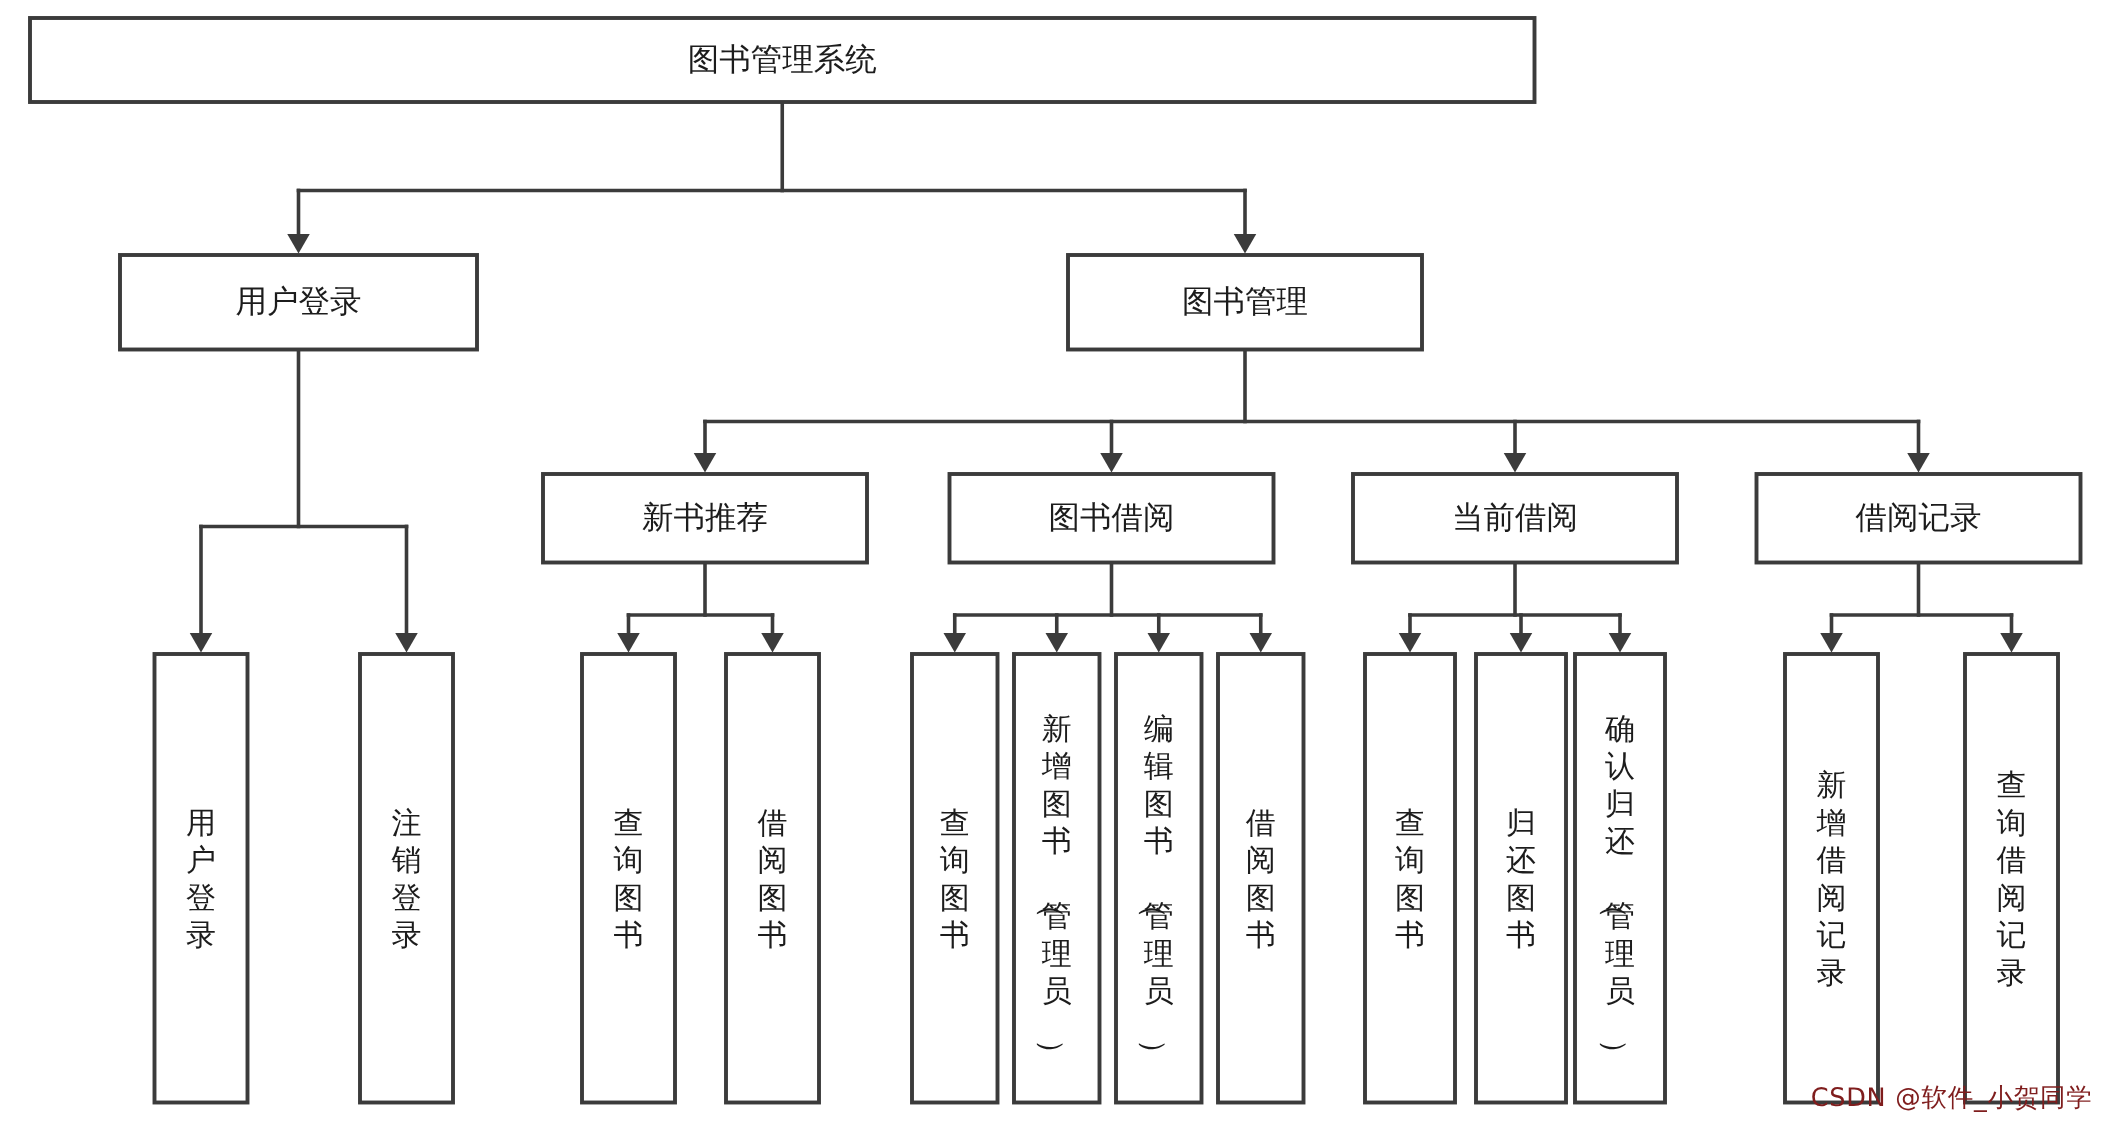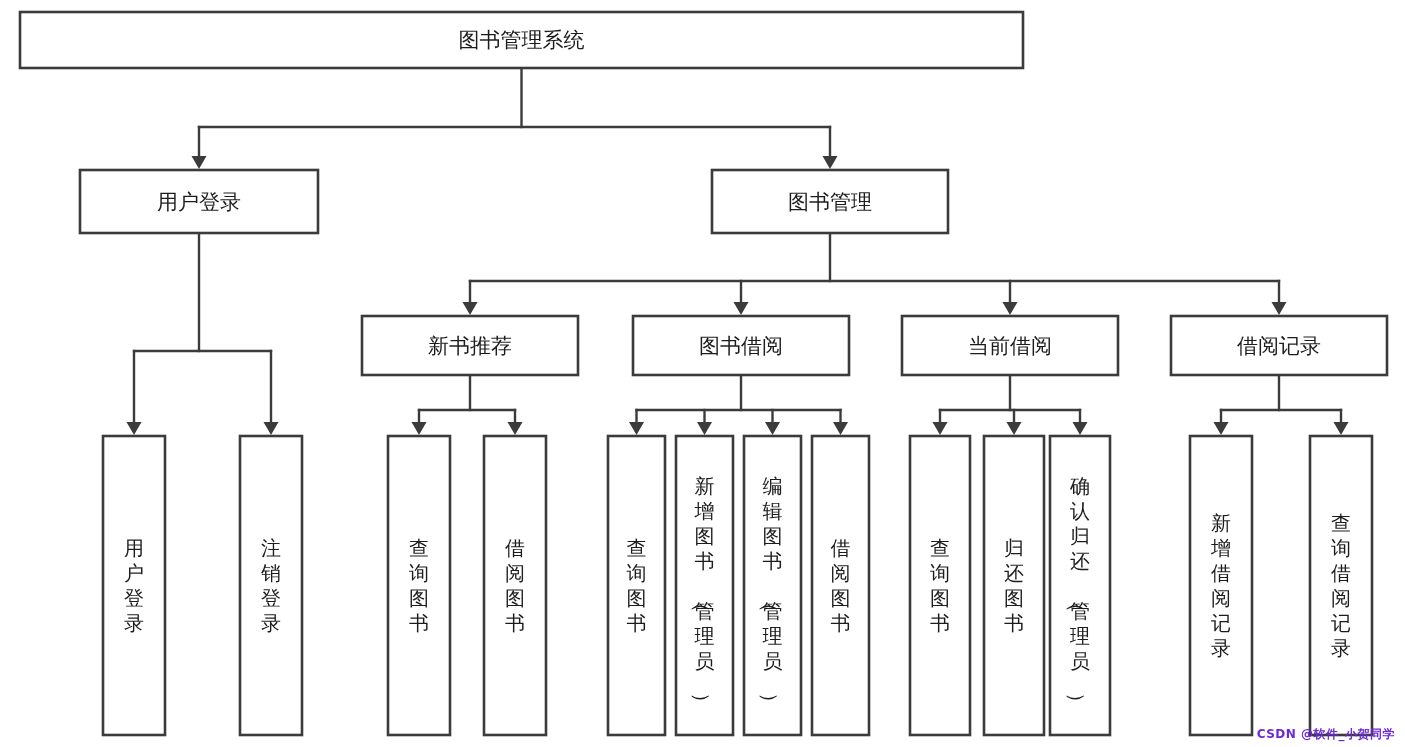--- a/index.html
+++ b/index.html
@@ -51,25 +51,24 @@
     font-family: "DejaVu Sans", "Liberation Sans", sans-serif;
     font-size: 20px;
     fill: #1c1c1c;
     text-anchor: middle;
   }
   .watermark {
     position: absolute;
     right: 10px;
     bottom: 4px;
     font-family: "DejaVu Sans", "Liberation Sans", sans-serif;
-    font-size: 12px;
-    color: #6d28d9;
+    font-size: 17px;
+    color: #7f1d1d;
     white-space: nowrap;
     letter-spacing: 0.5px;
-    font-weight: bold;
   }
 </style>
 </head>
 <body>
 
 <div id="canvas">
   <svg id="tree" viewBox="0 0 1405 747">
     <g id="connectors-layer">
         <path class="connector" d="M 521.5 68 L 521.5 127"></path>
         <path class="connector" d="M 199 127 L 830 127"></path>

